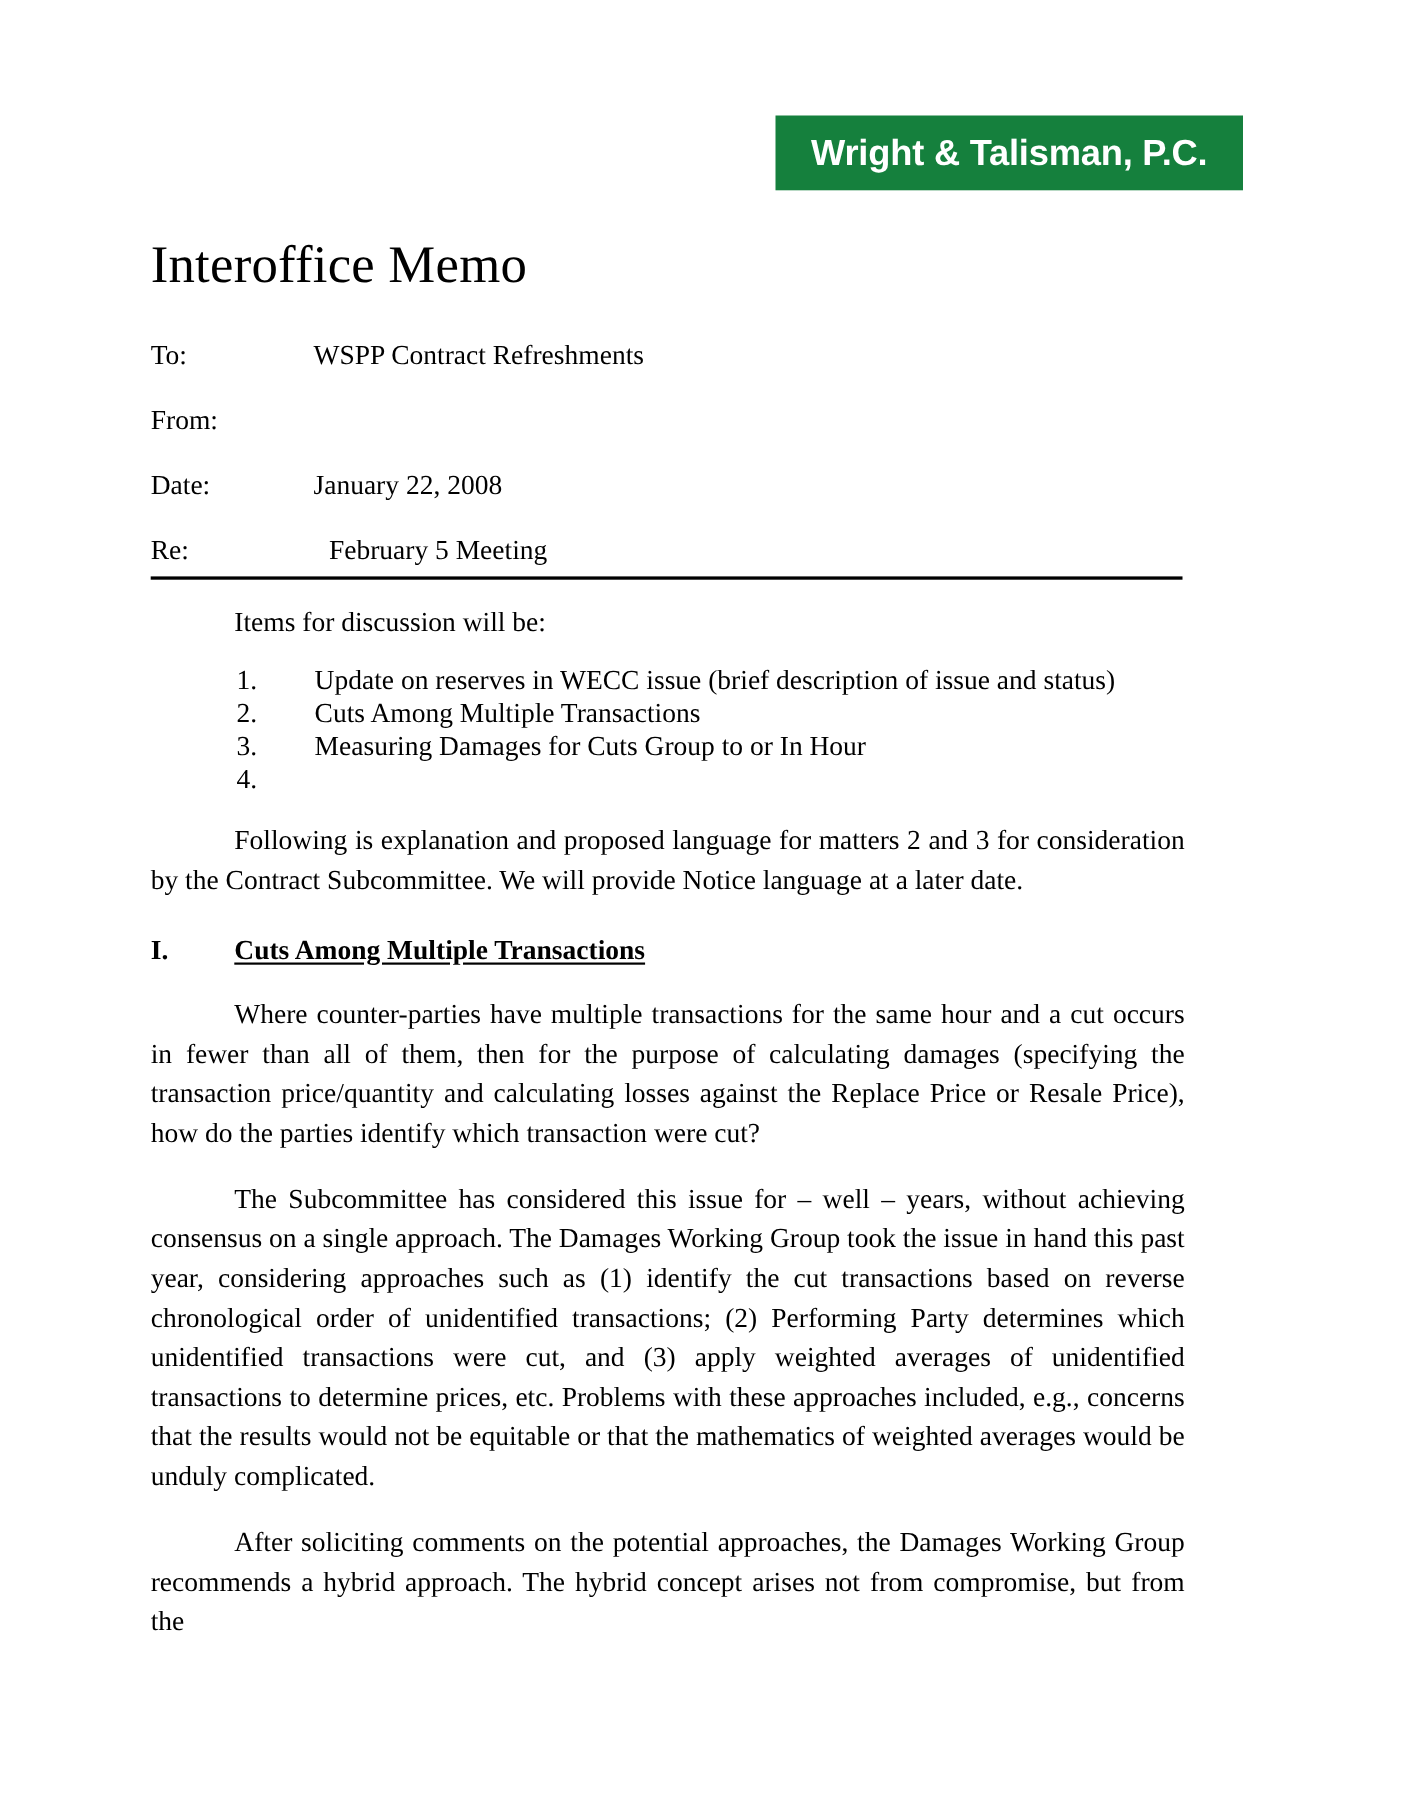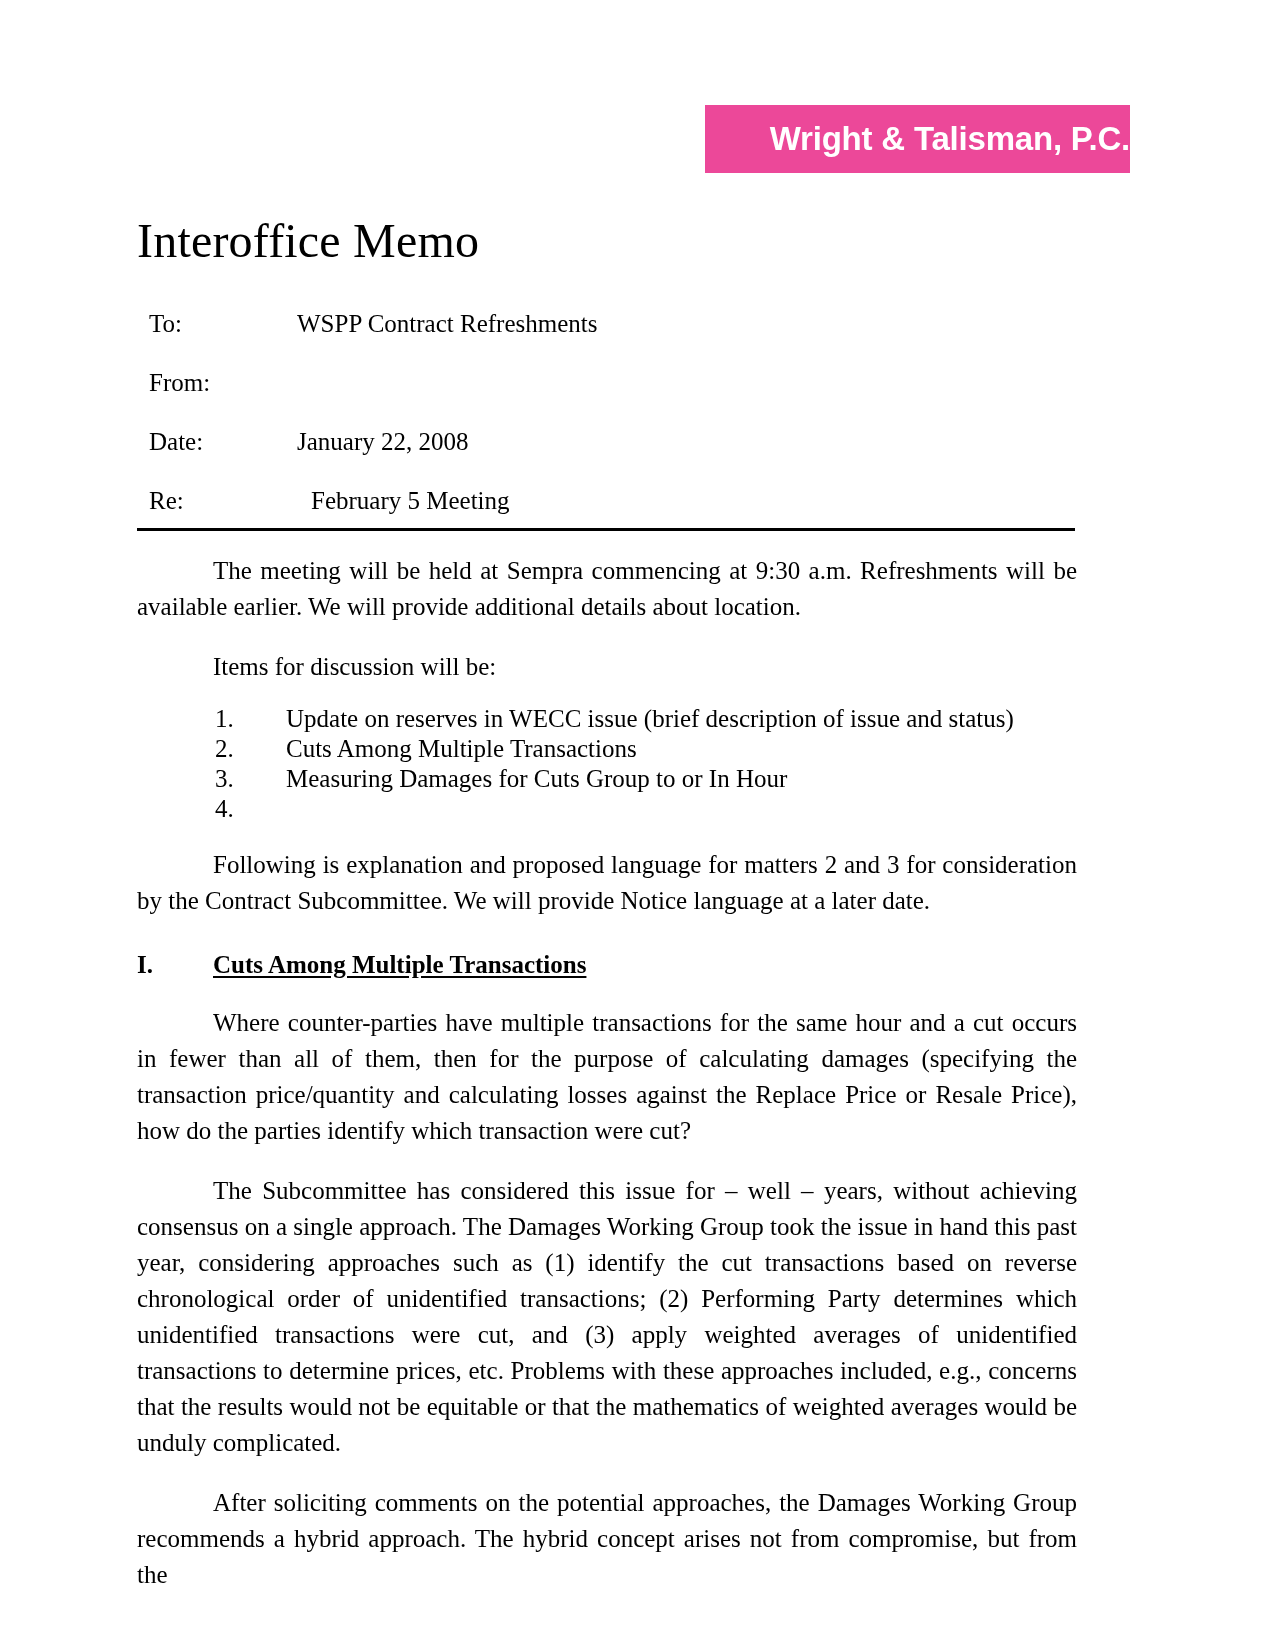--- a/index.html
+++ b/index.html
@@ -20,24 +20,24 @@
     box-sizing: border-box;
   }
 
   
   .letterhead {
     position: absolute;
     left: 705px;
     top: 105px;
     width: 425px;
     height: 68px;
-    background: #ec4899;
+    background: #15803d;
     display: flex;
     align-items: center;
-    justify-content: flex-end;
+    justify-content: center;
     box-sizing: border-box;
   }
   .letterhead-text {
     font-family: "Liberation Sans", "DejaVu Sans", sans-serif;
     font-weight: bold;
     font-size: 33px;
     letter-spacing: -0.2px;
     color: #ffffff;
     white-space: nowrap;
   }
@@ -53,21 +53,21 @@
   .memo-title {
     font-size: 48px;
     line-height: 1.08;
     font-weight: normal;
     margin: 0 0 42px 0;
     letter-spacing: 0.2px;
   }
 
   
   .fields {
-    margin: 12px;
+    margin: 0;
   }
   .field-row {
     display: flex;
     align-items: baseline;
     font-size: 25px;
     line-height: 1.2;
     margin-bottom: 29px;
   }
   .field-row:last-child {
     margin-bottom: 8px;
@@ -172,21 +172,20 @@
 
       <div class="field-row">
         <span class="field-label">Re:</span>
         <span class="field-value">February 5 Meeting</span>
       </div>
 
     </div>
 
     <hr class="rule">
 
-    <p class="body-para">The meeting will be held at Sempra commencing at 9:30 a.m.  Refreshments will be available earlier.  We will provide additional details about location.</p>
 
     <p class="body-para tight">Items for discussion will be:</p>
 
     <ul class="num-list">
       <li class="num-item">
         <span class="num-marker">1.</span>
         <span class="num-text">Update on reserves in WECC issue (brief description of issue and status)</span>
       </li>
       <li class="num-item">
         <span class="num-marker">2.</span>

